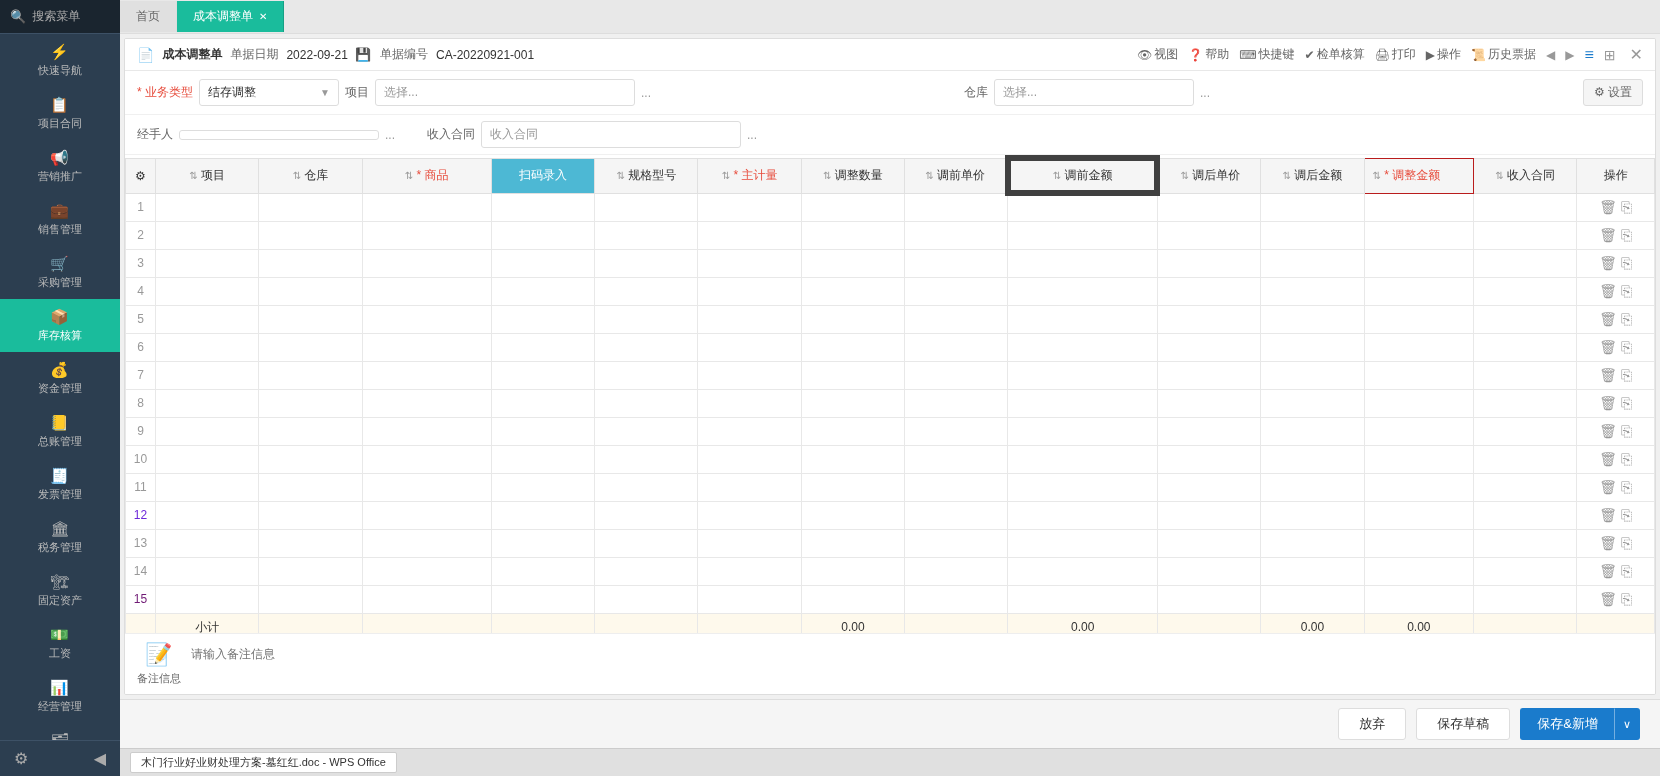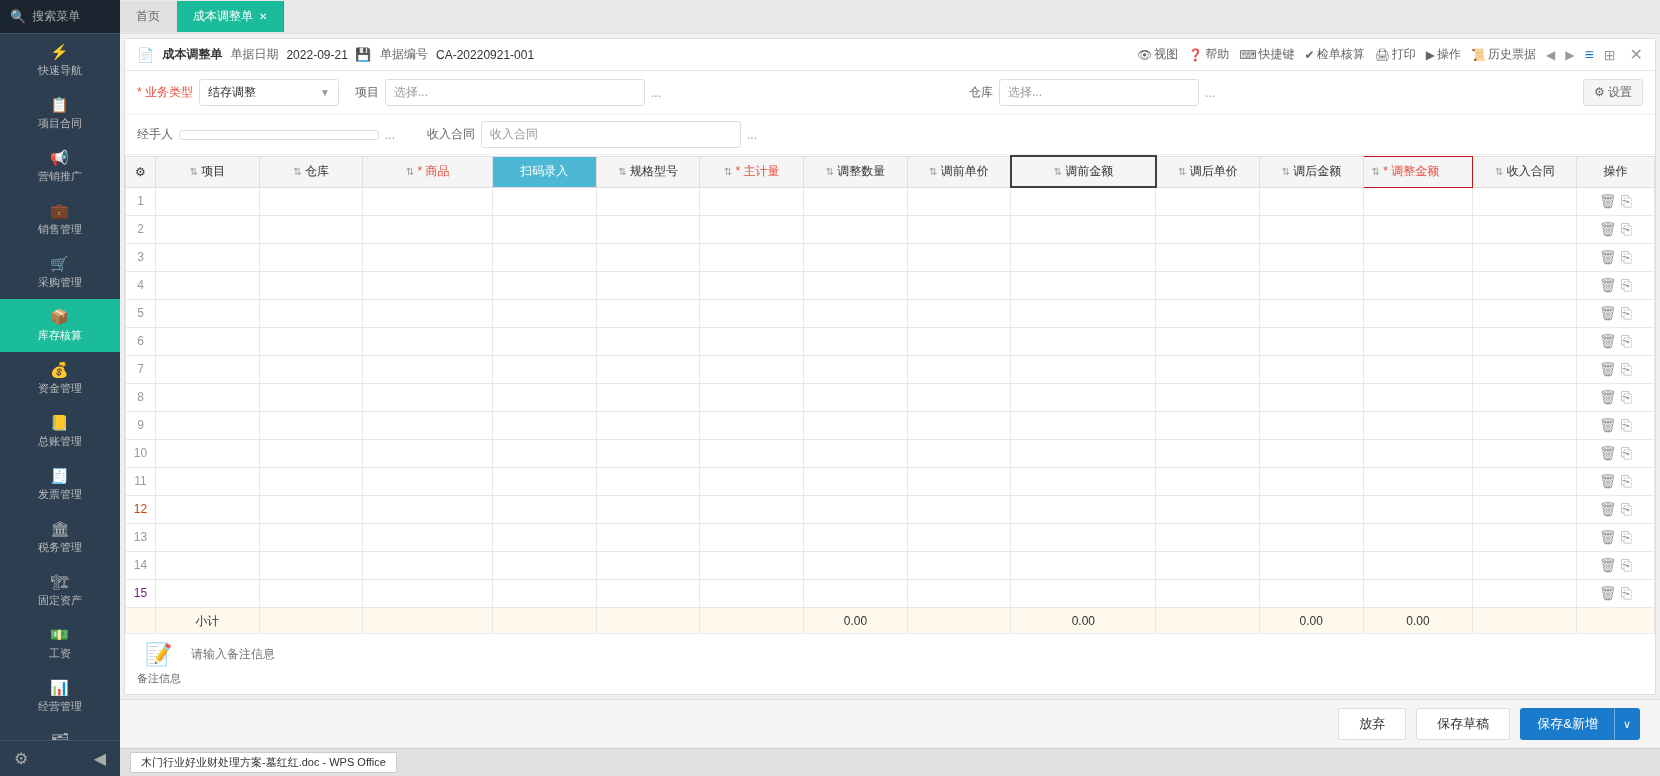--- a/index.html
+++ b/index.html
@@ -138,21 +138,21 @@
           <span>历史票据</span>
         </span>
         <span style="cursor:pointer;color:#999;">◀</span>
         <span style="cursor:pointer;color:#999;">▶</span>
         <span style="cursor:pointer;font-size:16px;color:#1a7bcc;">≡</span>
         <span style="cursor:pointer;font-size:14px;color:#999;">⊞</span>
         <span style="cursor:pointer;color:#999;font-size:16px;margin-left:4px;">✕</span>
       </div>
     </div>
 
-    <div style="padding:8px 12px;display:flex;align-items:center;gap:16px;border-bottom:1px solid #f0f0f0;flex-shrink:0;">
+    <div style="padding:8px 12px;display:flex;align-items:center;gap:6px;border-bottom:1px solid #f0f0f0;flex-shrink:0;">
       <div style="display:flex;align-items:center;gap:6px;">
         <span style="color:#e74c3c;font-size:12px;white-space:nowrap;">* 业务类型</span>
         <div style="border:1px solid #ddd;border-radius:3px;padding:4px 8px;font-size:12px;color:#333;background:#fff;display:flex;align-items:center;gap:6px;min-width:140px;cursor:pointer;">
           <span>结存调整</span>
           <span style="color:#999;font-size:10px;margin-left:auto;">▼</span>
         </div>
       </div>
       <div style="display:flex;align-items:center;gap:6px;flex:1;">
         <span style="color:#666;font-size:12px;white-space:nowrap;">项目</span>
         <div style="border:1px solid #ddd;border-radius:3px;padding:4px 8px;font-size:12px;color:#999;background:#fff;flex:1;max-width:260px;cursor:pointer;">
@@ -217,21 +217,21 @@
               <span>* 主计量</span>
             </th>
             <th style="border:1px solid #e0e0e0;padding:6px 8px;text-align:center;background:#f5f5f5;color:#333;font-weight:normal;white-space:nowrap;min-width:80px;cursor:pointer;">
               <span style="color:#999;font-size:10px;">⇅</span>
               <span>调整数量</span>
             </th>
             <th style="border:1px solid #e0e0e0;padding:6px 8px;text-align:center;background:#f5f5f5;color:#333;font-weight:normal;white-space:nowrap;min-width:80px;cursor:pointer;">
               <span style="color:#999;font-size:10px;">⇅</span>
               <span>调前单价</span>
             </th>
-            <th style="border:2px solid #404040;padding:6px 25px;text-align:center;background:#f5f5f5;color:#333;font-weight:normal;white-space:nowrap;min-width:80px;cursor:pointer;">
+            <th style="border:6px solid #404040;padding:6px 25px;text-align:center;background:#f5f5f5;color:#333;font-weight:normal;white-space:nowrap;min-width:80px;cursor:pointer;">
               <span style="color:#999;font-size:10px;">⇅</span>
               <span>调前金额</span>
             </th>
             <th style="border:1px solid #e0e0e0;padding:6px 8px;text-align:center;background:#f5f5f5;color:#333;font-weight:normal;white-space:nowrap;min-width:80px;cursor:pointer;">
               <span style="color:#999;font-size:10px;">⇅</span>
               <span>调后单价</span>
             </th>
             <th style="border:1px solid #e0e0e0;padding:6px 8px;text-align:center;background:#f5f5f5;color:#333;font-weight:normal;white-space:nowrap;min-width:80px;cursor:pointer;">
               <span style="color:#999;font-size:10px;">⇅</span>
               <span>调后金额</span>
@@ -431,21 +431,21 @@
               <td style="border: 1px solid rgb(232, 232, 232); padding: 4px; text-align: center; height: 28px;"></td>
               <td style="border: 1px solid rgb(232, 232, 232); padding: 4px; text-align: center; height: 28px;"></td>
               <td style="border: 1px solid rgb(232, 232, 232); padding: 4px; text-align: center; height: 28px;"></td>
               <td style="border: 1px solid rgb(232, 232, 232); padding: 4px; text-align: center; height: 28px;"></td>
               <td style="border: 1px solid rgb(232, 232, 232); padding: 4px; text-align: center; height: 28px;"></td>
               <td style="border: 1px solid rgb(232, 232, 232); padding: 4px; text-align: center; height: 28px;"></td>
               <td style="border: 1px solid rgb(232, 232, 232); padding: 4px; text-align: center; height: 28px;"></td>
               <td style="border: 1px solid rgb(232, 232, 232); padding: 4px; text-align: center; height: 28px;"><span style="cursor:pointer;color:#999;font-size:14px;margin-right:4px;">🗑</span><span style="cursor:pointer;color:#999;font-size:14px;">⎘</span></td>
             </tr>
             <tr>
-              <td style="border: 1px solid rgb(232, 232, 232); padding: 4px; text-align: center; height: 28px; color: #c2410c; width: 30px; font-size: 12px;">12</td>
+              <td style="border: 1px solid rgb(232, 232, 232); padding: 4px; text-align: center; height: 28px; color: #6d28d9; width: 30px; font-size: 12px;">12</td>
               <td style="border: 1px solid rgb(232, 232, 232); padding: 4px; text-align: center; height: 28px;"></td>
               <td style="border: 1px solid rgb(232, 232, 232); padding: 4px; text-align: center; height: 28px;"></td>
               <td style="border: 1px solid rgb(232, 232, 232); padding: 4px; text-align: center; height: 28px;"></td>
               <td style="border: 1px solid rgb(232, 232, 232); padding: 4px; text-align: center; height: 28px;"></td>
               <td style="border: 1px solid rgb(232, 232, 232); padding: 4px; text-align: center; height: 28px;"></td>
               <td style="border: 1px solid rgb(232, 232, 232); padding: 4px; text-align: center; height: 28px;"></td>
               <td style="border: 1px solid rgb(232, 232, 232); padding: 4px; text-align: center; height: 28px;"></td>
               <td style="border: 1px solid rgb(232, 232, 232); padding: 4px; text-align: center; height: 28px;"></td>
               <td style="border: 1px solid rgb(232, 232, 232); padding: 4px; text-align: center; height: 28px;"></td>
               <td style="border: 1px solid rgb(232, 232, 232); padding: 4px; text-align: center; height: 28px;"></td>

